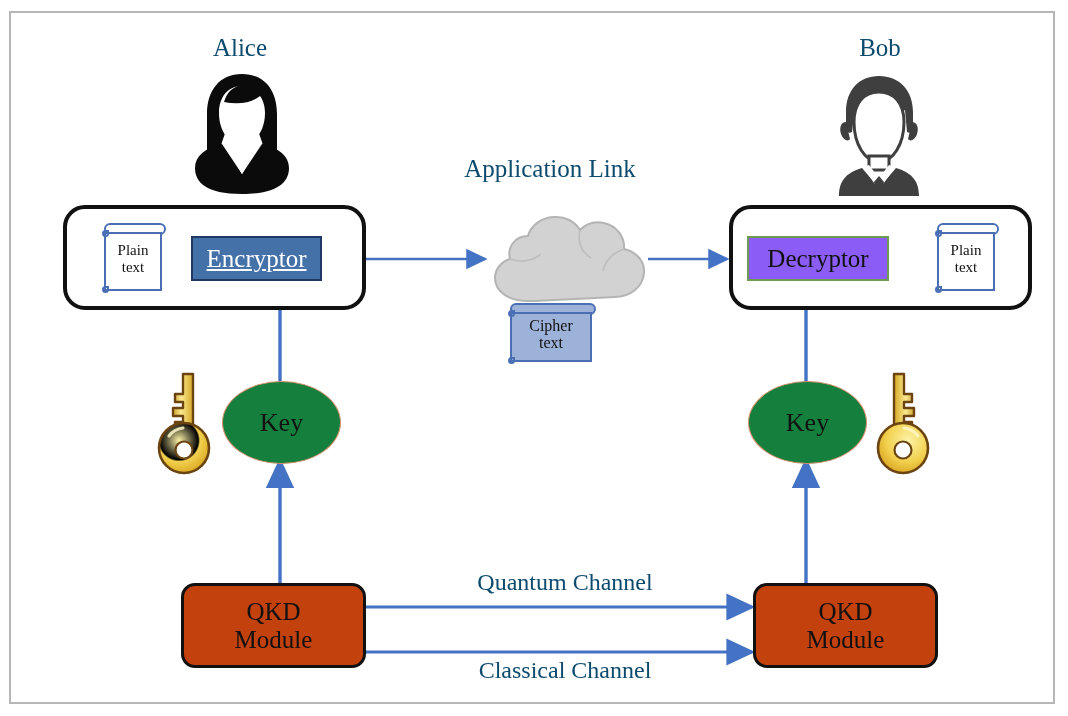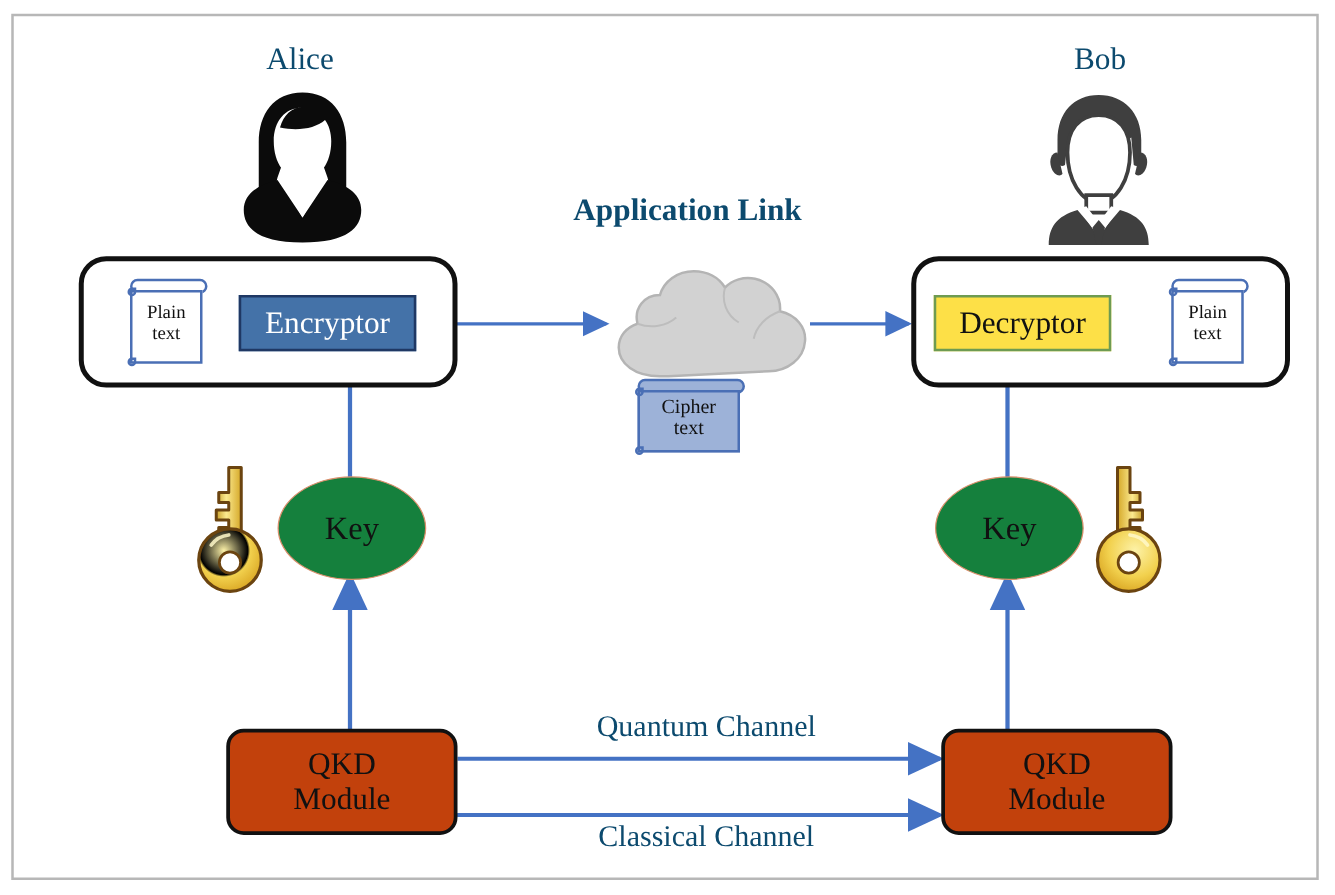--- a/index.html
+++ b/index.html
@@ -14,40 +14,40 @@
   }
 
   .abs{position:absolute;}
 
   
   .label{
     position:absolute;color:#0c4a6e;font-family:"Liberation Serif",serif;
     white-space:nowrap;text-align:center;
   }
   .name-label{font-size:25px;}
-  .app-link-label{font-size:25px;font-weight:bold;}
+  .app-link-label{font-size:25px;}
   .chan-label{font-size:24px;}
 
   
   .avatar{position:absolute;}
 
   
   .host-box{
     position:absolute;border:4px solid #111111;border-radius:22px;
     background:#ffffff;box-sizing:border-box;
   }
 
   
   .engine{
     position:absolute;box-sizing:border-box;display:flex;
     align-items:center;justify-content:center;font-size:25px;
     font-family:"Liberation Serif",serif;line-height:1;
   }
   .engine.enc{background:#4472a8;border:2px solid #1f3864;color:#ffffff;}
-  .engine.dec{background:#fde047;border:2px solid #6e9b52;color:#111111;}
+  .engine.dec{background:#8b5cf6;border:2px solid #6e9b52;color:#111111;}
 
   
   .scroll{position:absolute;}
   .scroll .body{
     position:absolute;left:4px;top:9px;right:4px;bottom:4px;
     border:2.5px solid #4a6fb5;box-sizing:border-box;background:#ffffff;
   }
   .scroll.filled .body{background:#9db2d8;}
   .scroll .roll{
     position:absolute;left:4px;top:0px;right:0px;height:12px;
@@ -150,21 +150,21 @@
     <div class="roll"></div>
     <div class="body"></div>
     <div class="curl tl"></div>
     <div class="curl bl"></div>
     <div class="txt">
       <div>Plain</div>
       <div>text</div>
     </div>
   </div>
 
-  <div class="engine enc" style="left:191px;top:236px;width:142px;height:45px;">Encryptor</div>
+  <div class="engine enc" style="left:191px;top:236px;width:131px;height:45px;text-decoration:underline;">Encryptor</div>
 
   <svg class="abs" style="left:155px;top:368px;width:56px;height:112px;" viewBox="0 0 56 112" xmlns="http://www.w3.org/2000/svg">
     <defs>
       <radialGradient id="kg1" cx="40%" cy="35%" r="70%">
         <stop offset="0%" stop-color="#fdf2a8"></stop>
         <stop offset="55%" stop-color="#f5d color"></stop>
         <stop offset="60%" stop-color="#f2d14e"></stop>
         <stop offset="100%" stop-color="#d9a522"></stop>
       </radialGradient>
       <linearGradient id="kg2" x1="0" y1="0" x2="1" y2="0">

